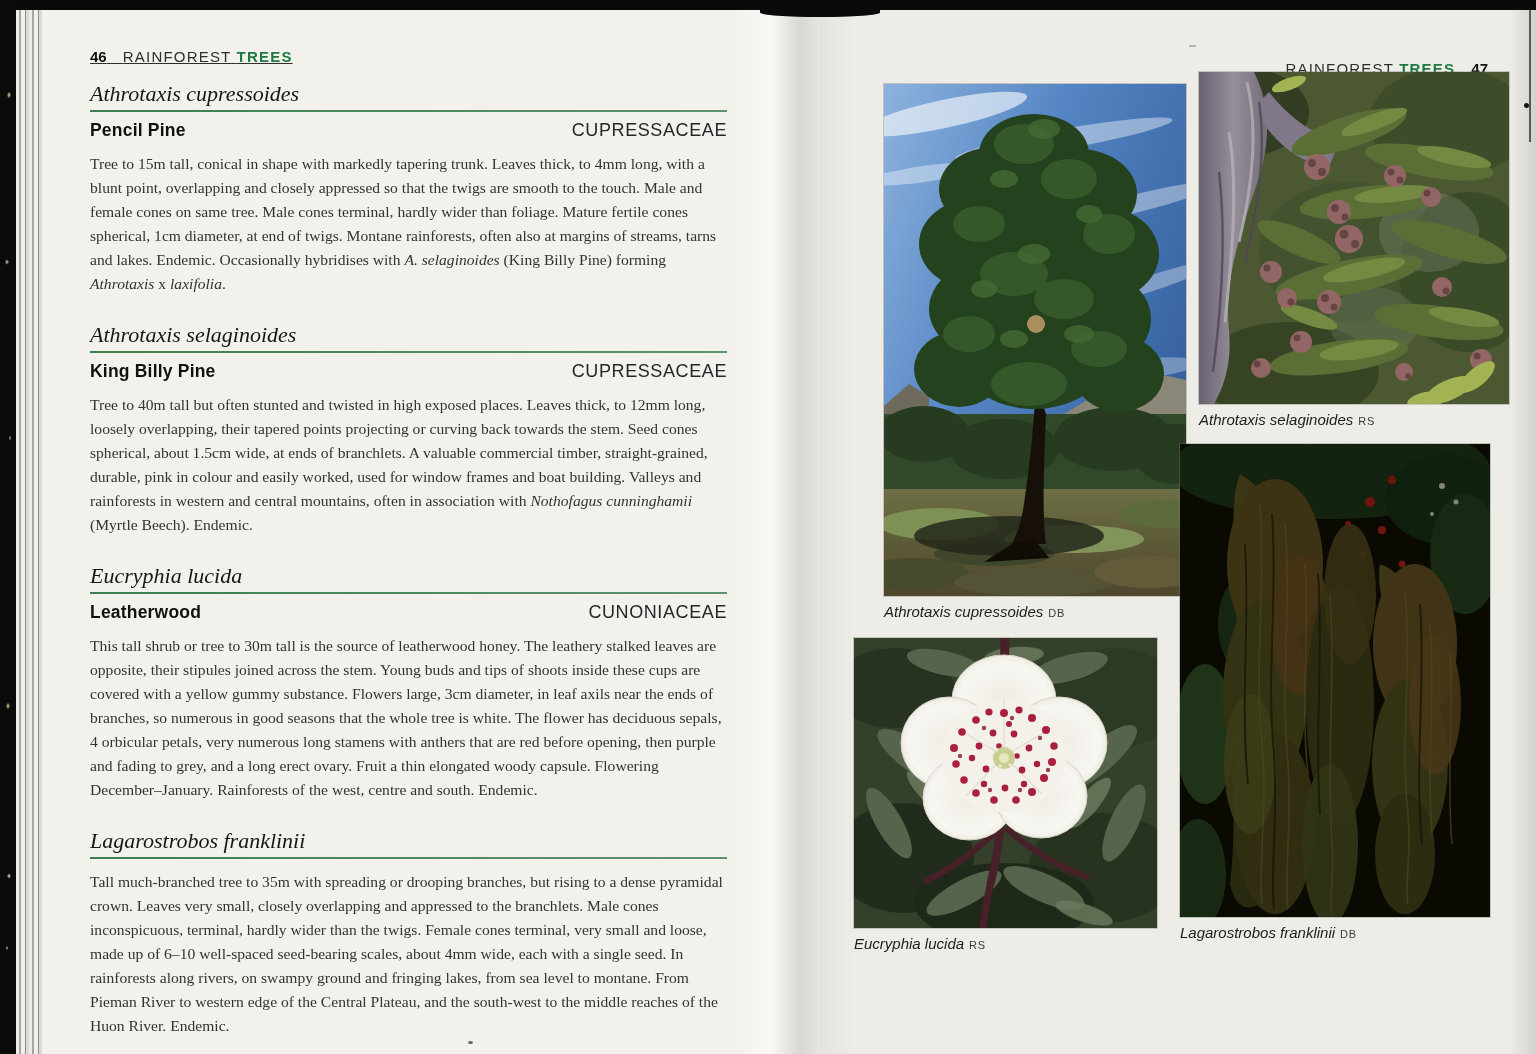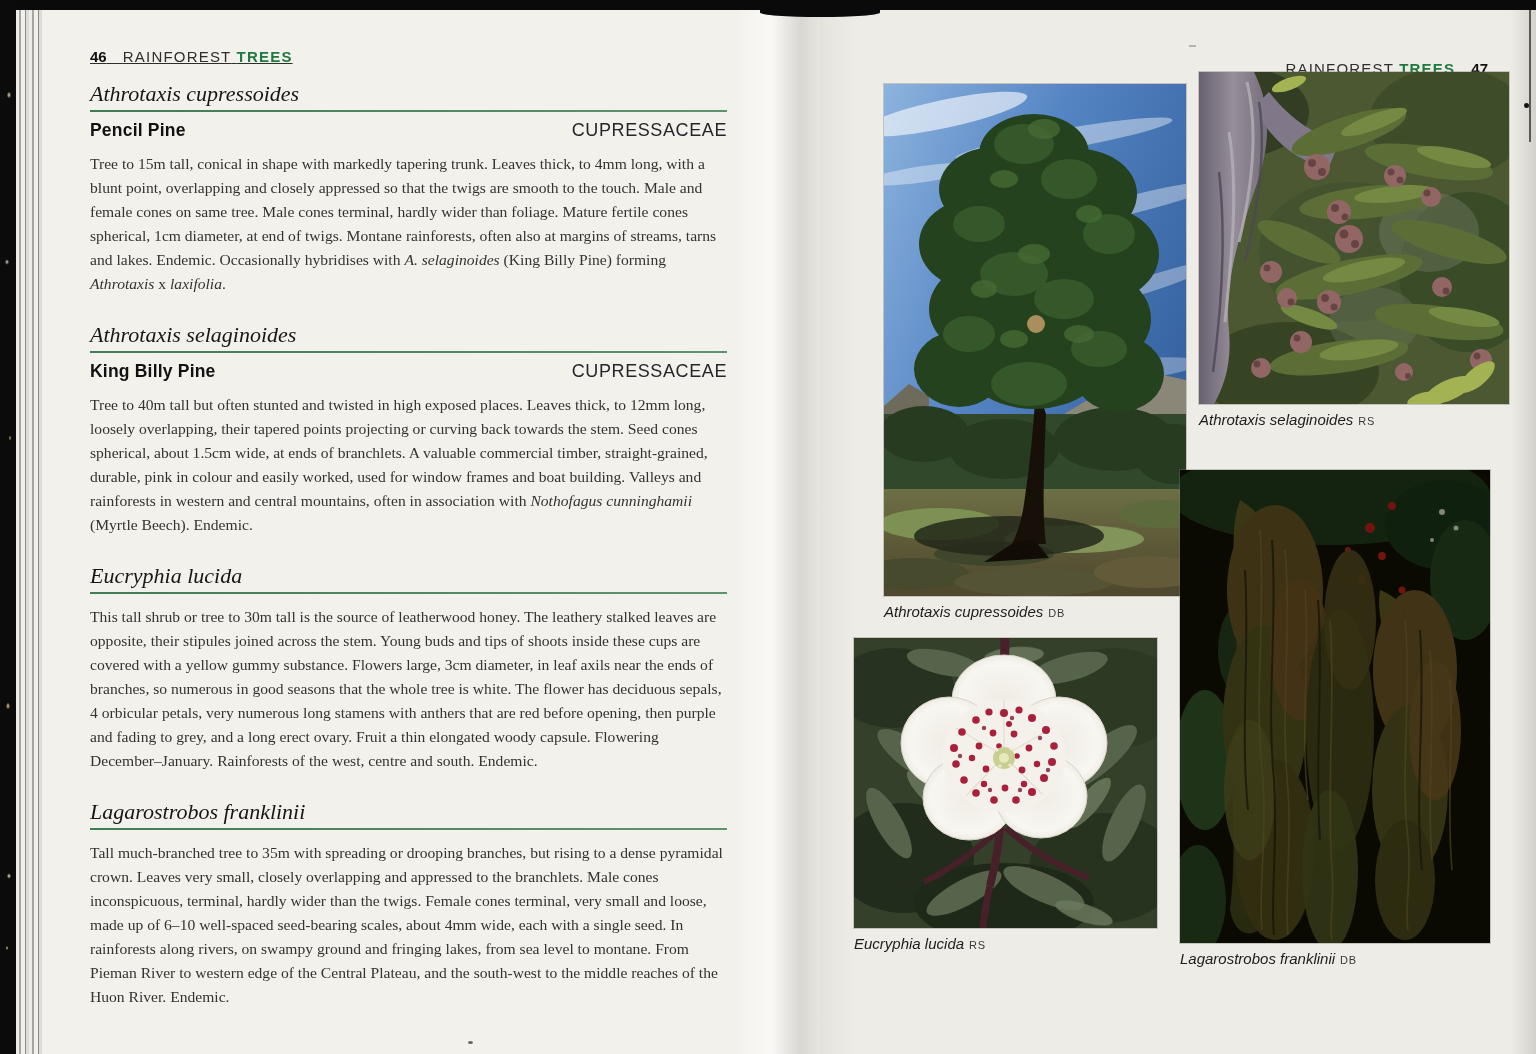--- a/index.html
+++ b/index.html
@@ -54,21 +54,21 @@
 
   
   figure{margin:0;padding:0;position:absolute;z-index:4;}
   figure svg{display:block;box-shadow:0 0 0 1px rgba(120,118,110,.35);}
   figcaption{margin-top:7px;font-family:"Liberation Sans",sans-serif;font-style:italic;
     font-size:15px;color:#1d1d1b;}
   figcaption .credit{font-style:normal;font-size:11px;letter-spacing:.8px;color:#3a3a38;margin-left:5px;}
   .ph1{left:884px;top:84px;}
   .ph2{left:1182px;top:72px;margin-left:17px;}
   .ph3{left:854px;top:638px;}
-  .ph4{left:1180px;top:470px;}
+  .ph4{left:1180px;top:444px;}
 </style>
 </head>
 <body>
 
 <div class="spread"></div>
 <div class="gutter"></div>
 <div class="right-tint"></div>
 <div class="top-bar"></div>
 <div class="top-bar-dip"></div>
 <div class="left-black"></div>
@@ -107,20 +107,24 @@
     <div class="name-row">
       <span class="common">King Billy Pine</span>
       <span class="family">CUPRESSACEAE</span>
     </div>
     <p class="body-text"><span>Tree to 40m tall but often stunted and twisted in high exposed places. Leaves thick, to 12mm long, loosely overlapping, their tapered points projecting or curving back towards the stem. Seed cones spherical, about 1.5cm wide, at ends of branchlets. A valuable commercial timber, straight-grained, durable, pink in colour and easily worked, used for window frames and boat building. Valleys and rainforests in western and central mountains, often in association with </span><span class="it">Nothofagus cunninghamii</span><span> (Myrtle Beech). Endemic.</span></p>
   </section>
 
   <section class="entry">
     <h2 class="species">Eucryphia lucida</h2>
     <div class="rule"></div>
+    <div class="name-row">
+      <span class="common">Leatherwood</span>
+      <span class="family">CUNONIACEAE</span>
+    </div>
     <p class="body-text"><span>This tall shrub or tree to 30m tall is the source of leatherwood honey. The leathery stalked leaves are opposite, their stipules joined across the stem. Young buds and tips of shoots inside these cups are covered with a yellow gummy substance. Flowers large, 3cm diameter, in leaf axils near the ends of branches, so numerous in good seasons that the whole tree is white. The flower has deciduous sepals, 4 orbicular petals, very numerous long stamens with anthers that are red before opening, then purple and fading to grey, and a long erect ovary. Fruit a thin elongated woody capsule. Flowering December–January. Rainforests of the west, centre and south. Endemic.</span></p>
   </section>
 
   <section class="entry">
     <h2 class="species">Lagarostrobos franklinii</h2>
     <div class="rule"></div>
     <p class="body-text"><span>Tall much-branched tree to 35m with spreading or drooping branches, but rising to a dense pyramidal crown. Leaves very small, closely overlapping and appressed to the branchlets. Male cones inconspicuous, terminal, hardly wider than the twigs. Female cones terminal, very small and loose, made up of 6–10 well-spaced seed-bearing scales, about 4mm wide, each with a single seed. In rainforests along rivers, on swampy ground and fringing lakes, from sea level to montane. From Pieman River to western edge of the Central Plateau, and the south-west to the middle reaches of the Huon River. Endemic.</span></p>
   </section>
 </div>
 

